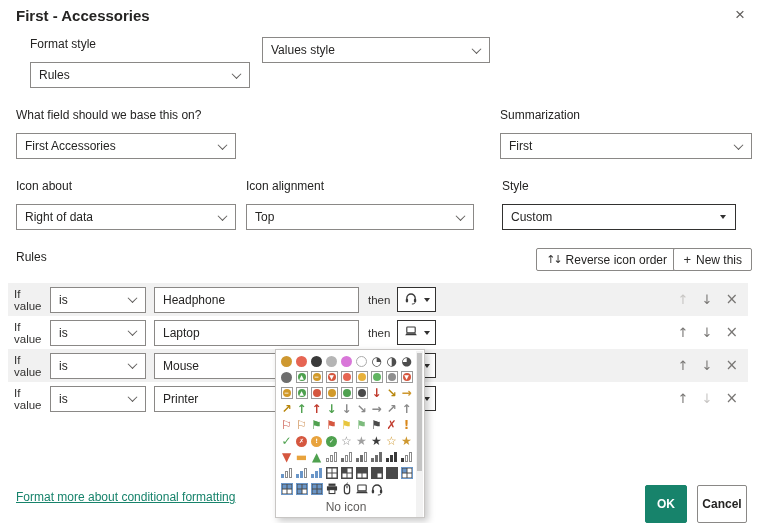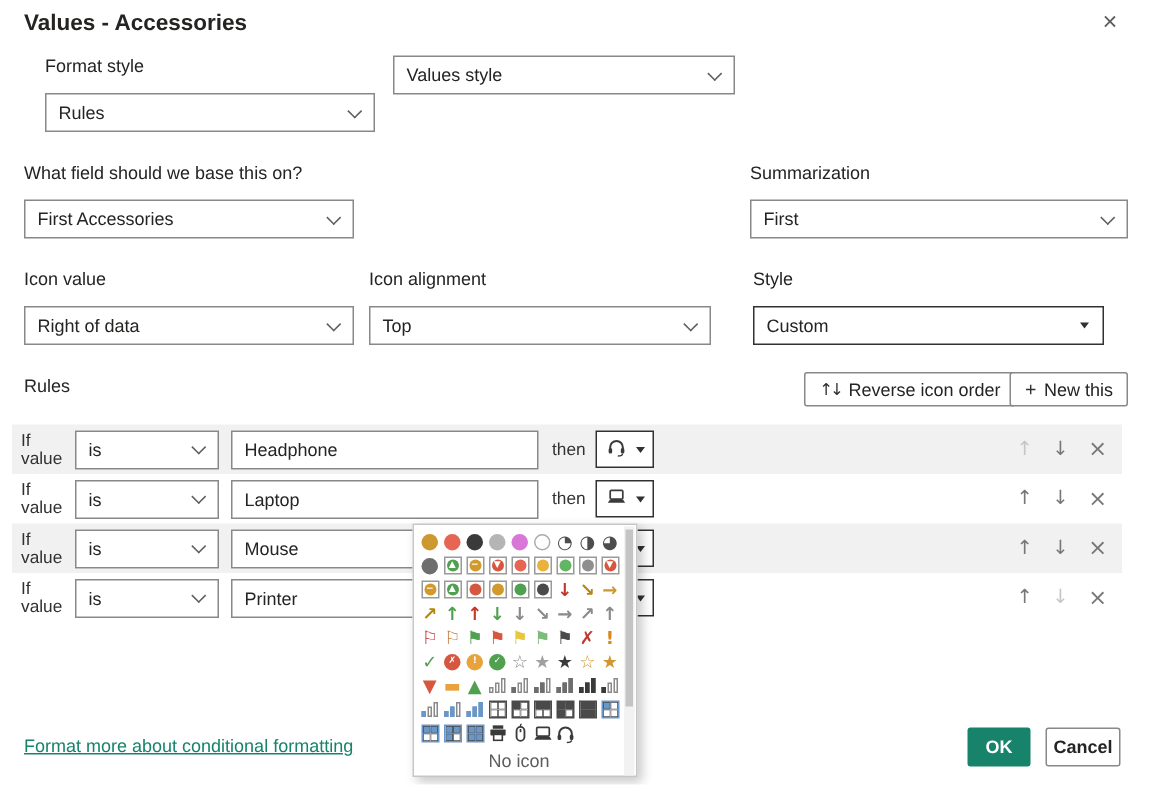--- a/index.html
+++ b/index.html
@@ -73,29 +73,29 @@
   .bars{display:flex;align-items:flex-end;gap:1px;}
   .bars i{width:3px;display:block;border:1px solid #8a8a8a;background:#fff;box-sizing:border-box;}
   .gridi{width:12px;height:12px;border:1px solid #4a4a4a;background:#fff;box-sizing:border-box;
     display:grid;grid-template-columns:1fr 1fr;grid-template-rows:1fr 1fr;}
   .gridi i{box-shadow:inset 0 0 0 0.5px #4a4a4a;display:block;}
   .noicon{position:absolute;left:0;bottom:3px;width:140px;text-align:center;color:#605e5c;cursor:pointer;}
   .pscroll{position:absolute;right:1px;top:1px;width:7px;height:166px;background:#f2f2f2;}
   .pthumb{position:absolute;left:1px;top:2px;width:5px;height:118px;background:#c4c4c4;}
   
   .link{left:16px;top:490px;color:#17836b;text-decoration:underline;cursor:pointer;}
-  .btn{position:absolute;top:485px;height:26px;border-radius:2px;font-size:12px;font-weight:700;
+  .btn{position:absolute;top:485px;height:38px;border-radius:2px;font-size:12px;font-weight:700;
     display:flex;align-items:center;justify-content:center;cursor:pointer;box-sizing:border-box;}
   .btn.ok{left:645px;width:42px;background:#17836b;color:#fff;border:1px solid #17836b;}
   .btn.cancel{left:697px;width:50px;background:#fff;color:#252423;border:1px solid #8a8886;}
 </style>
 </head>
 <body>
 
-<div class="abs title">Values - Accessories</div>
+<div class="abs title">First - Accessories</div>
 <div class="abs close">×</div>
 
 <div class="field" style="left:30px;top:37px;width:220px">
   <div class="flabel">Format style</div>
   <div class="dd">
     <span>Rules</span>
     <span class="chev"></span>
   </div>
 </div>
 
@@ -116,21 +116,21 @@
 
 <div class="field" style="left:500px;top:108px;width:252px">
   <div class="flabel">Summarization</div>
   <div class="dd">
     <span>First</span>
     <span class="chev"></span>
   </div>
 </div>
 
 <div class="field" style="left:16px;top:179px;width:220px">
-  <div class="flabel">Icon value</div>
+  <div class="flabel">Icon about</div>
   <div class="dd">
     <span>Right of data</span>
     <span class="chev"></span>
   </div>
 </div>
 
 <div class="field" style="left:246px;top:179px;width:228px">
   <div class="flabel">Icon alignment</div>
   <div class="dd">
     <span>Top</span>

